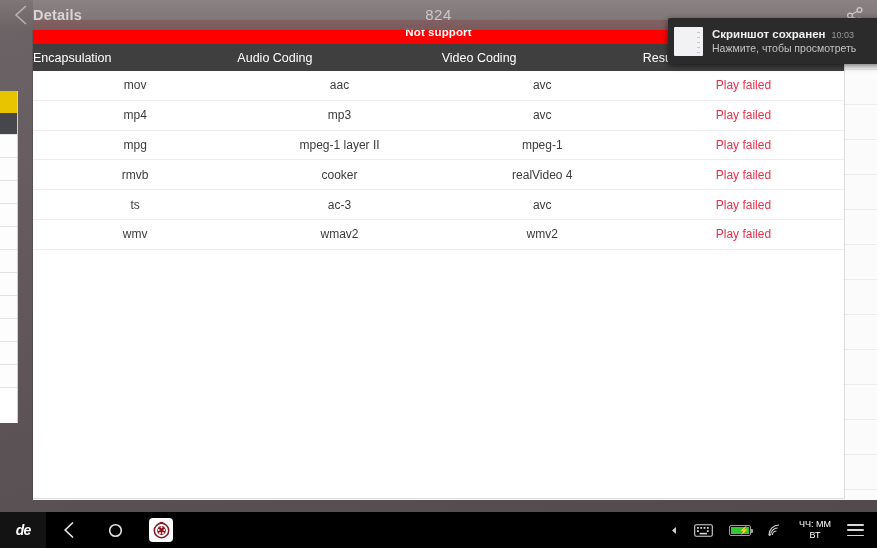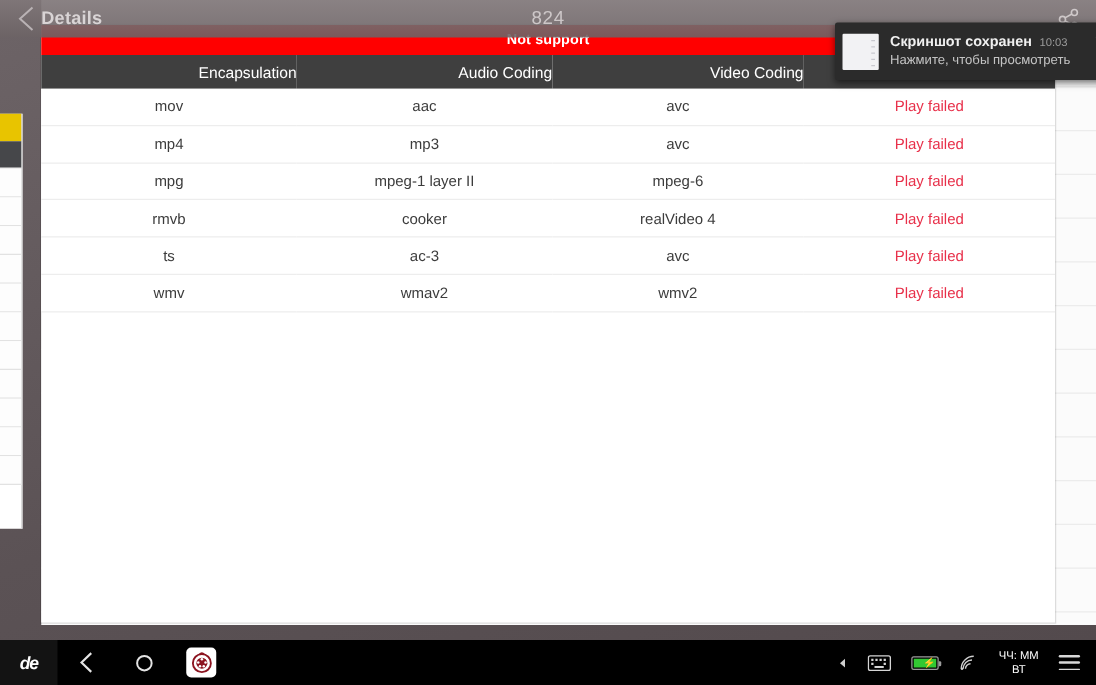--- a/index.html
+++ b/index.html
@@ -146,21 +146,21 @@
     border-collapse: collapse;
     table-layout: fixed;
   }
   table.caps thead th {
     background: #3f3f3f;
     color: #ffffff;
     font-weight: normal;
     font-size: 12.5px;
     height: 27px;
     padding: 0;
-    text-align: right;
+    text-align: left;
     vertical-align: middle;
   }
   table.caps tbody td {
     height: 28.8px;
     font-size: 12px;
     color: #3c3c3c;
     text-align: center;
     vertical-align: middle;
     border-bottom: 1px solid #ededed;
     padding: 0;
@@ -444,21 +444,21 @@
           </tr>
           <tr>
             <td class="col1">mp4</td>
             <td class="col2">mp3</td>
             <td class="col3">avc</td>
             <td class="col4 result">Play failed</td>
           </tr>
           <tr>
             <td class="col1">mpg</td>
             <td class="col2">mpeg-1 layer II</td>
-            <td class="col3">mpeg-6</td>
+            <td class="col3">mpeg-1</td>
             <td class="col4 result">Play failed</td>
           </tr>
           <tr>
             <td class="col1">rmvb</td>
             <td class="col2">cooker</td>
             <td class="col3">realVideo 4</td>
             <td class="col4 result">Play failed</td>
           </tr>
           <tr>
             <td class="col1">ts</td>

